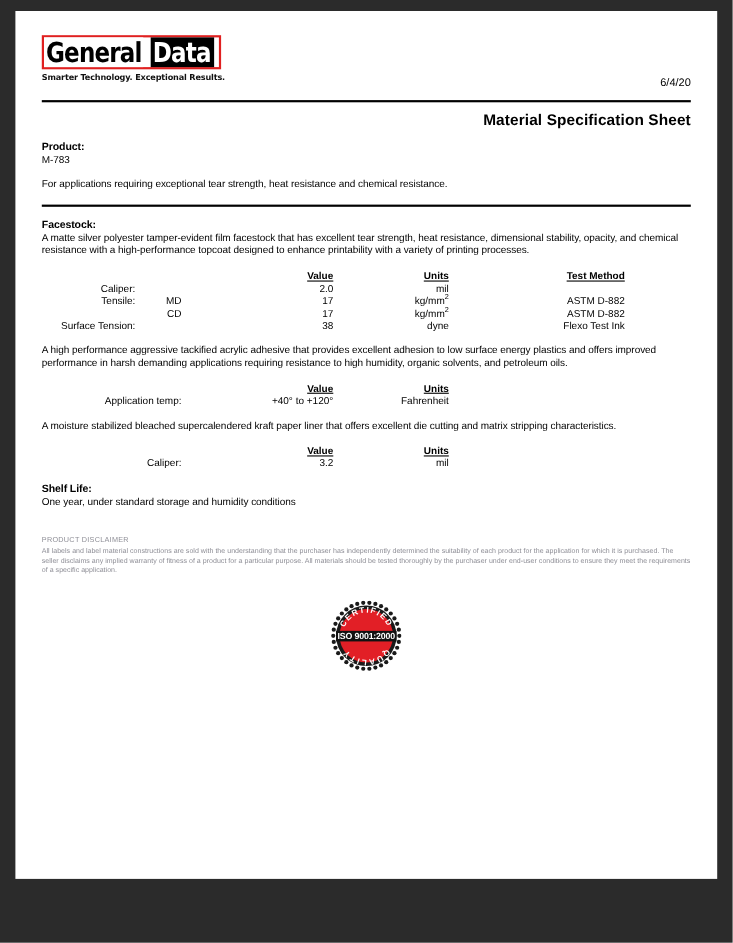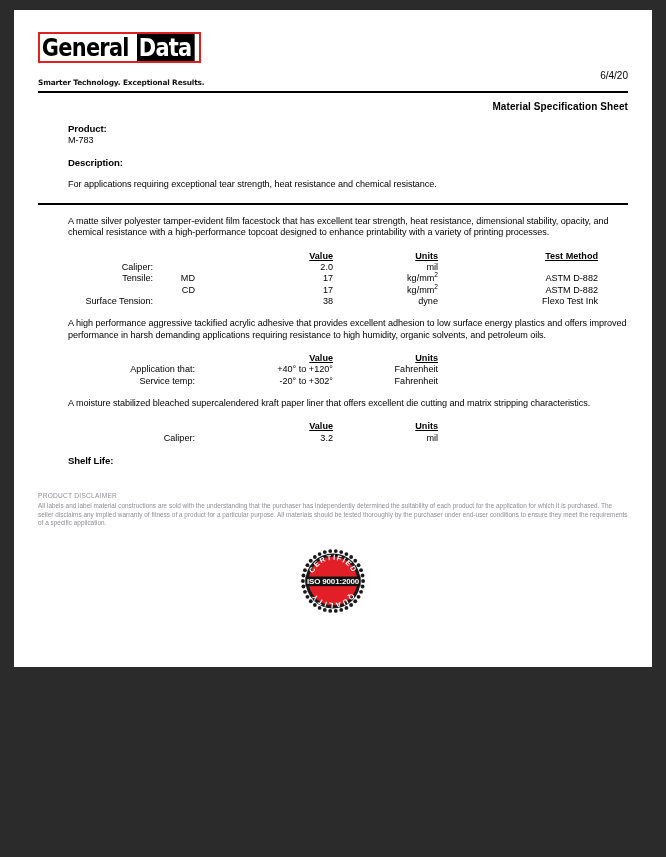--- a/index.html
+++ b/index.html
@@ -13,21 +13,21 @@
     background: #2b2b2b;
     font-family: "Liberation Sans", sans-serif;
     overflow: hidden;
   }
 
   #page {
     position: absolute;
     left: 14px;
     top: 10px;
     width: 638px;
-    height: 657px;
+    height: 789px;
     background: #ffffff;
     box-sizing: border-box;
   }
 
   #sheet {
     position: absolute;
     left: 24px;
     top: 22px;
     width: 590px;
     box-sizing: border-box;
@@ -72,50 +72,49 @@
     color: #ffffff;
     background: #000000;
     padding-right: 3px;
   }
   .logo-tagline {
     font-family: "DejaVu Sans", sans-serif;
     font-size: 7.4px;
     font-weight: bold;
     color: #111;
     letter-spacing: -0.15px;
-    margin-top: 15px;
+    margin-top: 3px;
     white-space: nowrap;
   }
   .doc-date {
     position: absolute;
     right: 0;
     top: 38px;
     font-size: 10px;
     color: #000;
   }
 
   .rule-thick {
     border: 0;
     border-top: 2px solid #000;
     margin: 3px 0 0 0;
     height: 0;
   }
 
   .doc-title {
     text-align: right;
-    font-size: 10px;
+    font-size: 14px;
     font-weight: bold;
     margin-top: 8px;
     letter-spacing: 0.1px;
   }
 
   
   .section {
     margin-top: 11px;
-    margin-left: 30px;
   }
   .sec-head {
     font-size: 9.6px;
     font-weight: bold;
     letter-spacing: -0.1px;
     margin-bottom: 1px;
   }
   .sec-body {
     font-size: 9.1px;
     line-height: 11.4px;
@@ -192,30 +191,30 @@
     <hr class="rule-thick">
 
     <div class="doc-title">Material Specification Sheet</div>
 
     <div class="section">
       <div class="sec-head">Product:</div>
       <div class="sec-body">M-783</div>
     </div>
 
     <div class="section">
-      <div class="sec-head">Description:</div>
     </div>
 
     <div class="section">
       <div class="sec-body">For applications requiring exceptional tear strength, heat resistance and chemical resistance.</div>
     </div>
 
     <hr class="rule-thick" style="margin-top:12px">
 
     <div class="section">
+      <div class="sec-head">Facestock:</div>
       <div class="sec-body">A matte silver polyester tamper-evident film facestock that has excellent tear strength, heat resistance, dimensional stability, opacity, and chemical resistance with a high-performance topcoat designed to enhance printability with a variety of printing processes.</div>
 
       <table class="spec-table">
         <colgroup>
           <col class="col-label">
             <col class="col-sublabel">
             <col class="col-value">
           <col class="col-units">
             <col class="col-method">
         </colgroup>
@@ -272,27 +271,22 @@
         </colgroup>
         <thead>
           <tr>
             <th></th>
             <th><span class="u">Value</span></th>
             <th><span class="u">Units</span></th>
           </tr>
         </thead>
         <tbody>
             <tr>
-              <td>Application that:</td>
+              <td>Application temp:</td>
               <td>+40° to +120°</td>
-              <td>Fahrenheit</td>
-            </tr>
-            <tr>
-              <td>Service temp:</td>
-              <td>-20° to +302°</td>
               <td>Fahrenheit</td>
             </tr>
           </tbody>
       </table>
     </div>
 
     <div class="section">
       <div class="sec-body">A moisture stabilized bleached supercalendered kraft paper liner that offers excellent die cutting and matrix stripping characteristics.</div>
 
       <table class="spec-table">
@@ -313,20 +307,21 @@
               <td>Caliper:</td>
               <td>3.2</td>
               <td>mil</td>
             </tr>
           </tbody>
       </table>
     </div>
 
     <div class="section">
       <div class="sec-head">Shelf Life:</div>
+      <div class="sec-body">One year, under standard storage and humidity conditions</div>
     </div>
 
     <div class="disclaimer">
       <div class="disclaimer-title">PRODUCT DISCLAIMER</div>
       <p>All labels and label material constructions are sold with the understanding that the purchaser has independently determined the suitability of each product for the application for which it is purchased. The seller disclaims any implied warranty of fitness of a product for a particular purpose. All materials should be tested thoroughly by the purchaser under end-user conditions to ensure they meet the requirements of a specific application.</p>
     </div>
 
     <div class="seal-wrap">
       <svg class="seal" width="64" height="64" viewBox="0 0 200 200">
         <defs>

